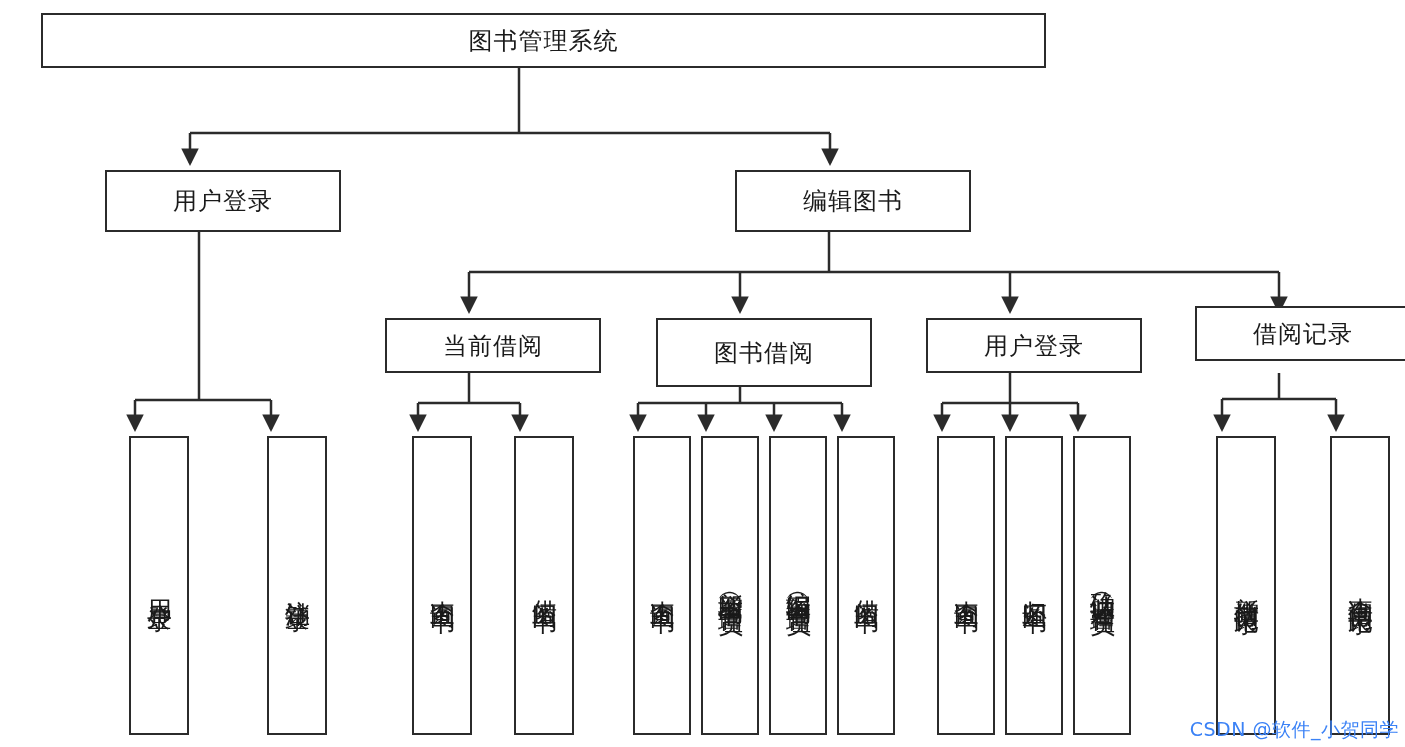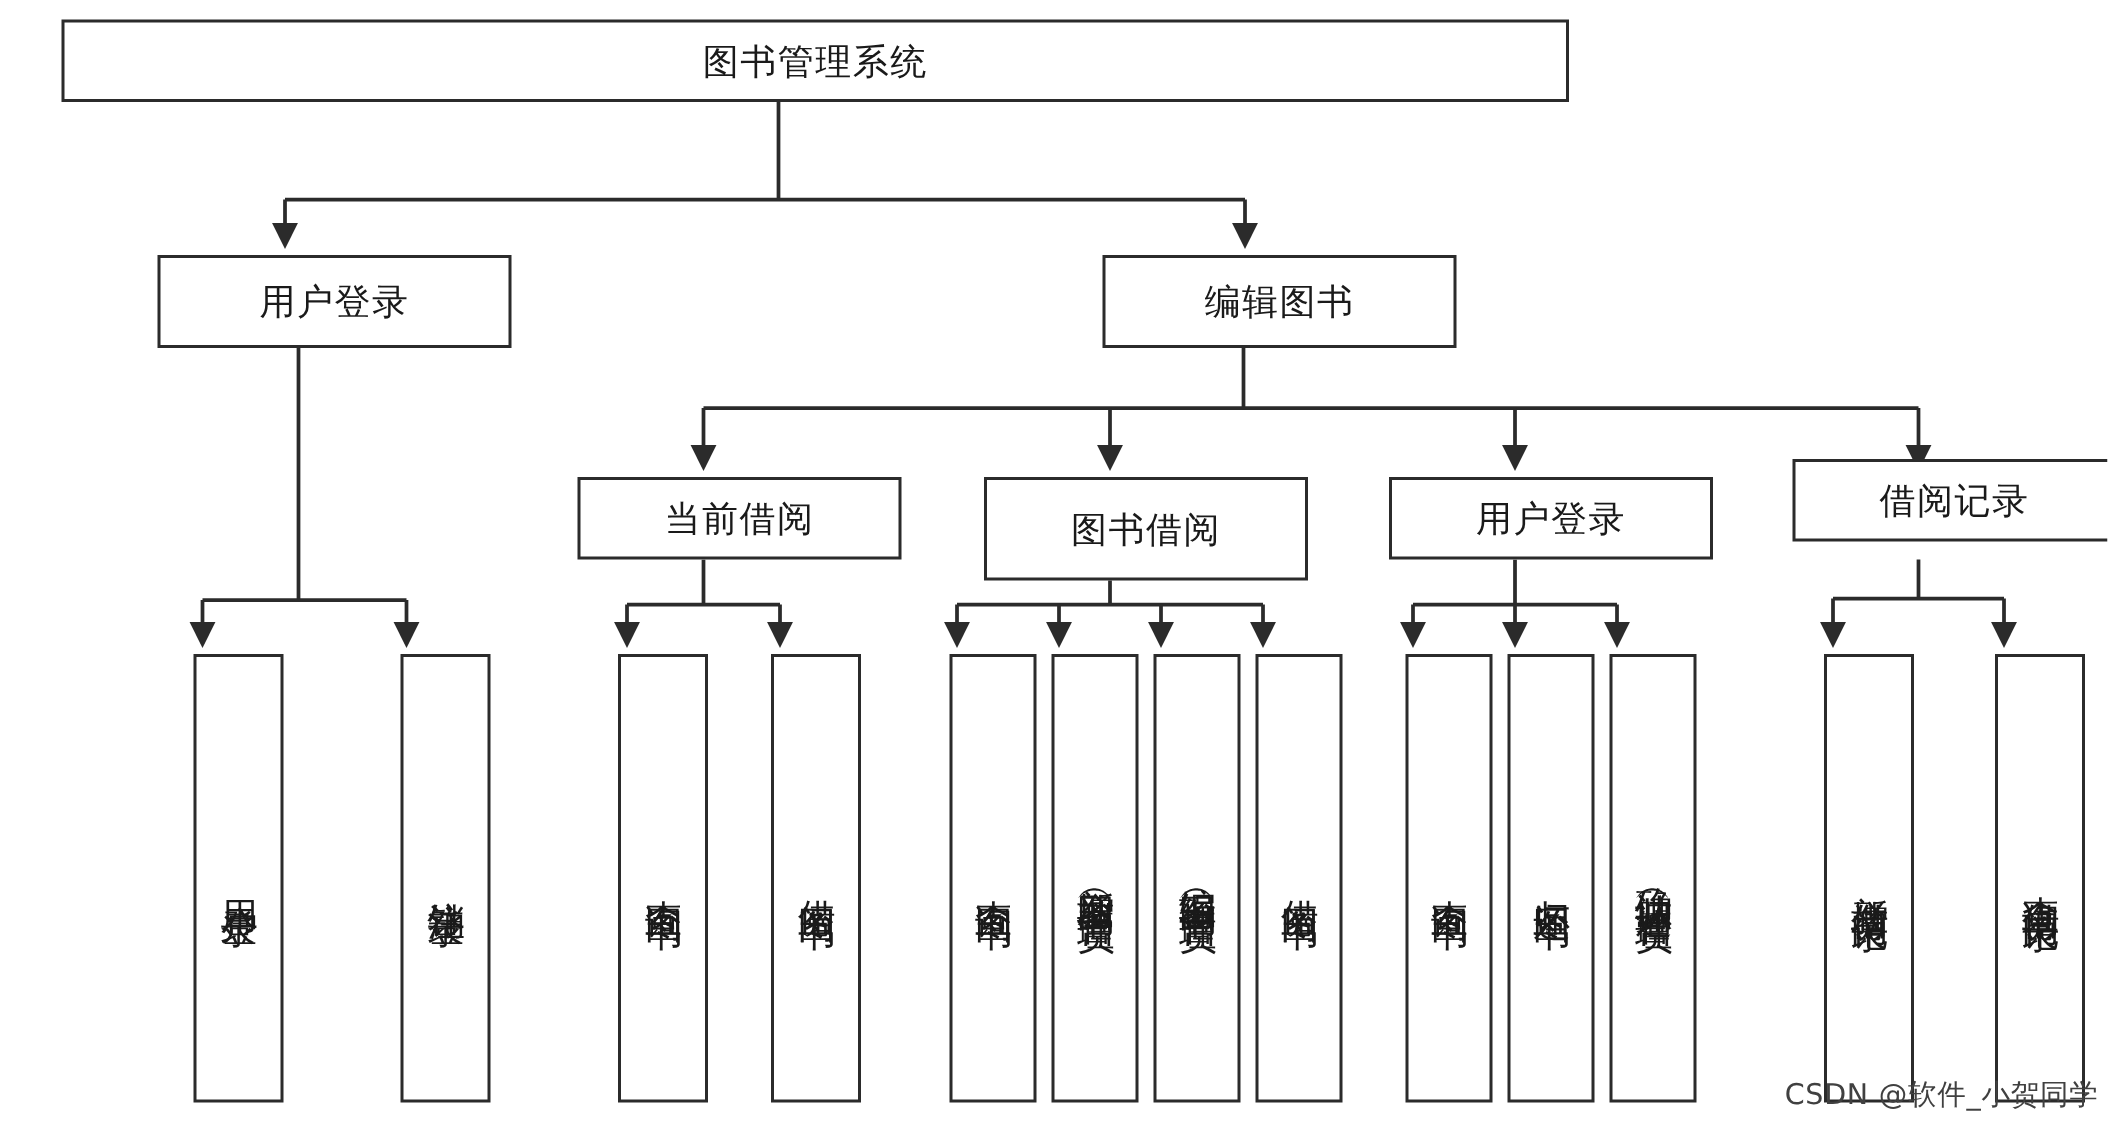--- a/index.html
+++ b/index.html
@@ -47,21 +47,21 @@
     padding: 4px 0;
     white-space: nowrap;
     align-items: center;
     justify-content: center;
   }
   #watermark {
     position: absolute;
     right: 6px;
     bottom: 4px;
     font-size: 19px;
-    color: #404040;
+    color: #3b82f6;
     white-space: nowrap;
     letter-spacing: 0.5px;
   }
 </style>
 </head>
 <body>
 
 <div id="canvas">
 
   <svg id="diagram-svg" width="1405" height="747">

